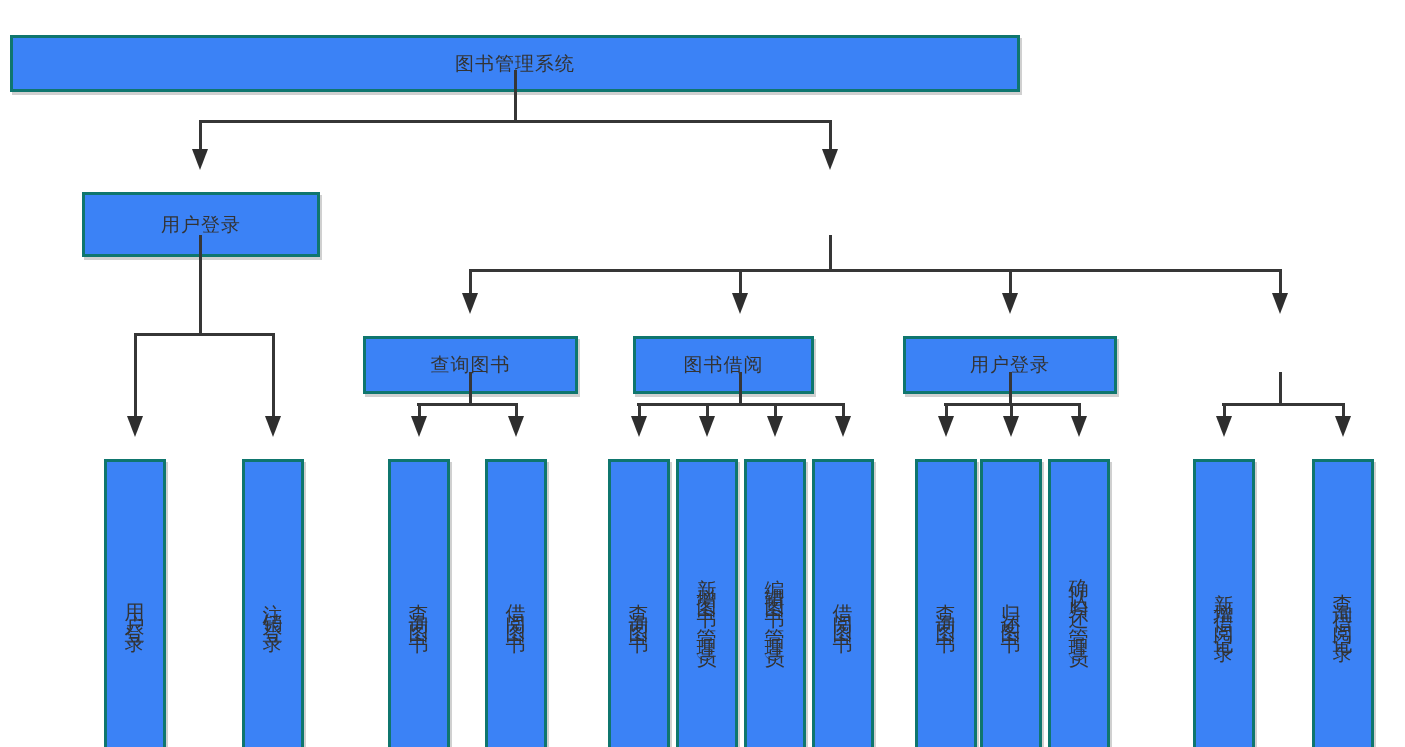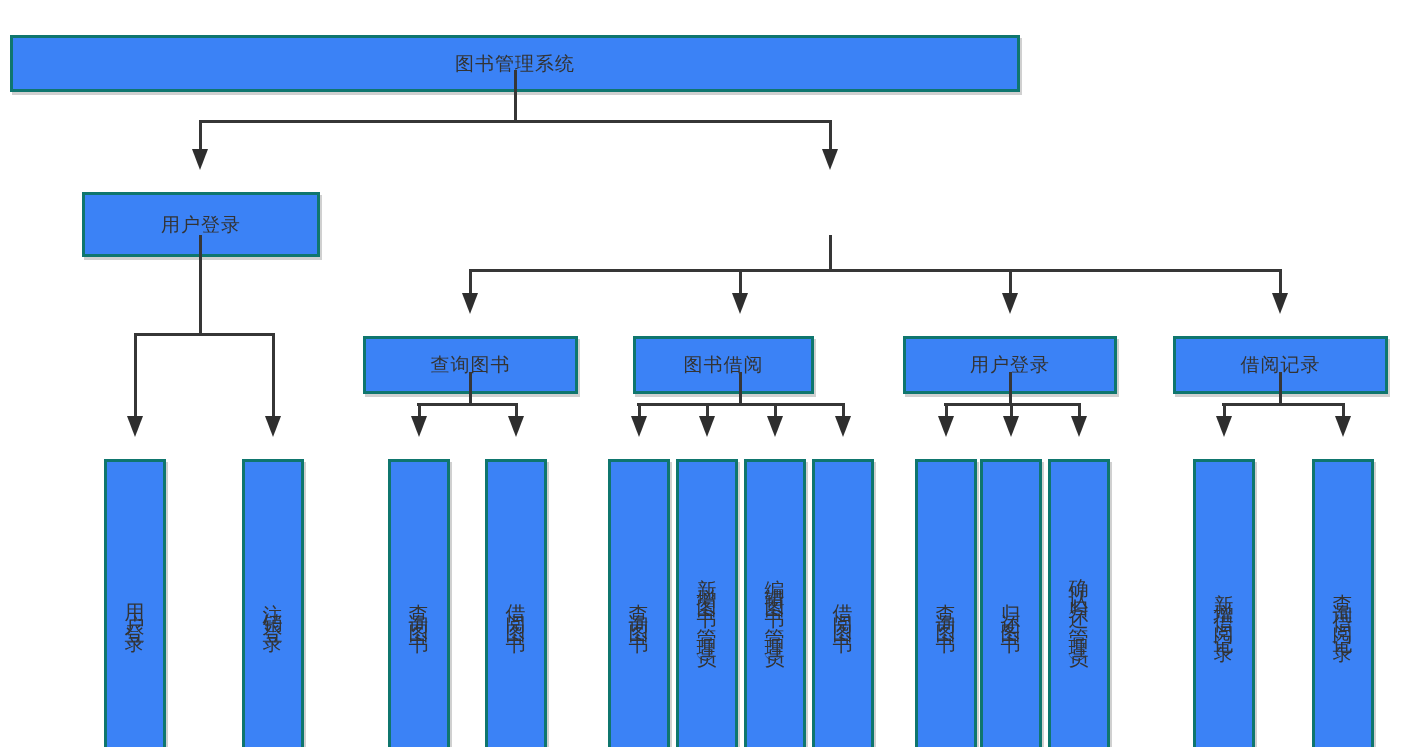--- a/index.html
+++ b/index.html
@@ -78,23 +78,20 @@
 
   <div class="box hbox" style="left:363px;top:314px;width:215px;height:58px">
     <span class="lbl">查询图书</span>
   </div>
   <div class="box hbox" style="left:633px;top:314px;width:181px;height:58px">
     <span class="lbl">图书借阅</span>
   </div>
   <div class="box hbox" style="left:903px;top:314px;width:214px;height:58px">
     <span class="lbl">用户登录</span>
   </div>
-  <div class="box hbox" style="left:1173px;top:314px;width:215px;height:58px">
-    <span class="lbl">借阅记录</span>
-  </div>
 
   <div class="vl" style="left:469px;top:372px;height:34px"></div>
   <div class="hl" style="left:417px;top:403px;width:101px"></div>
   <div class="vl" style="left:418px;top:403px;height:15px"></div>
   <div class="vl" style="left:515px;top:403px;height:15px"></div>
   <div class="arrow" style="left:411px;top:416px"></div>
   <div class="arrow" style="left:508px;top:416px"></div>
 
   <div class="vl" style="left:739px;top:372px;height:34px"></div>
   <div class="hl" style="left:637px;top:403px;width:207px"></div>

